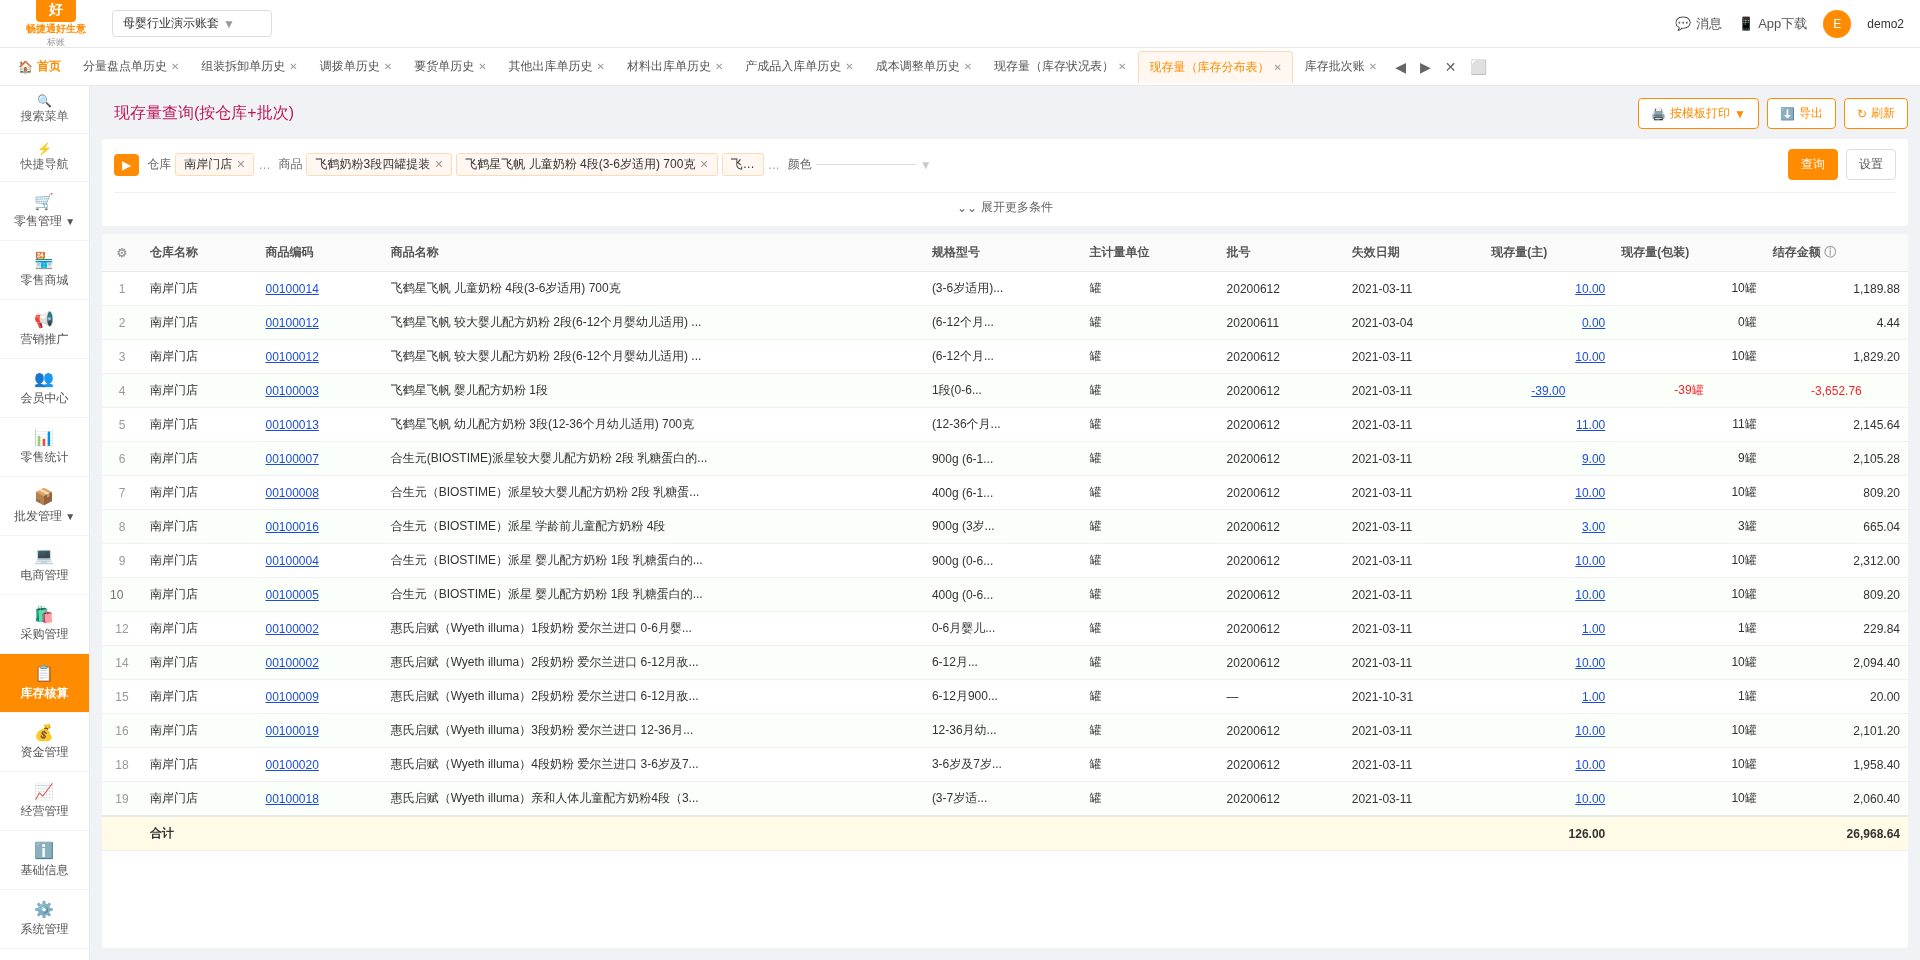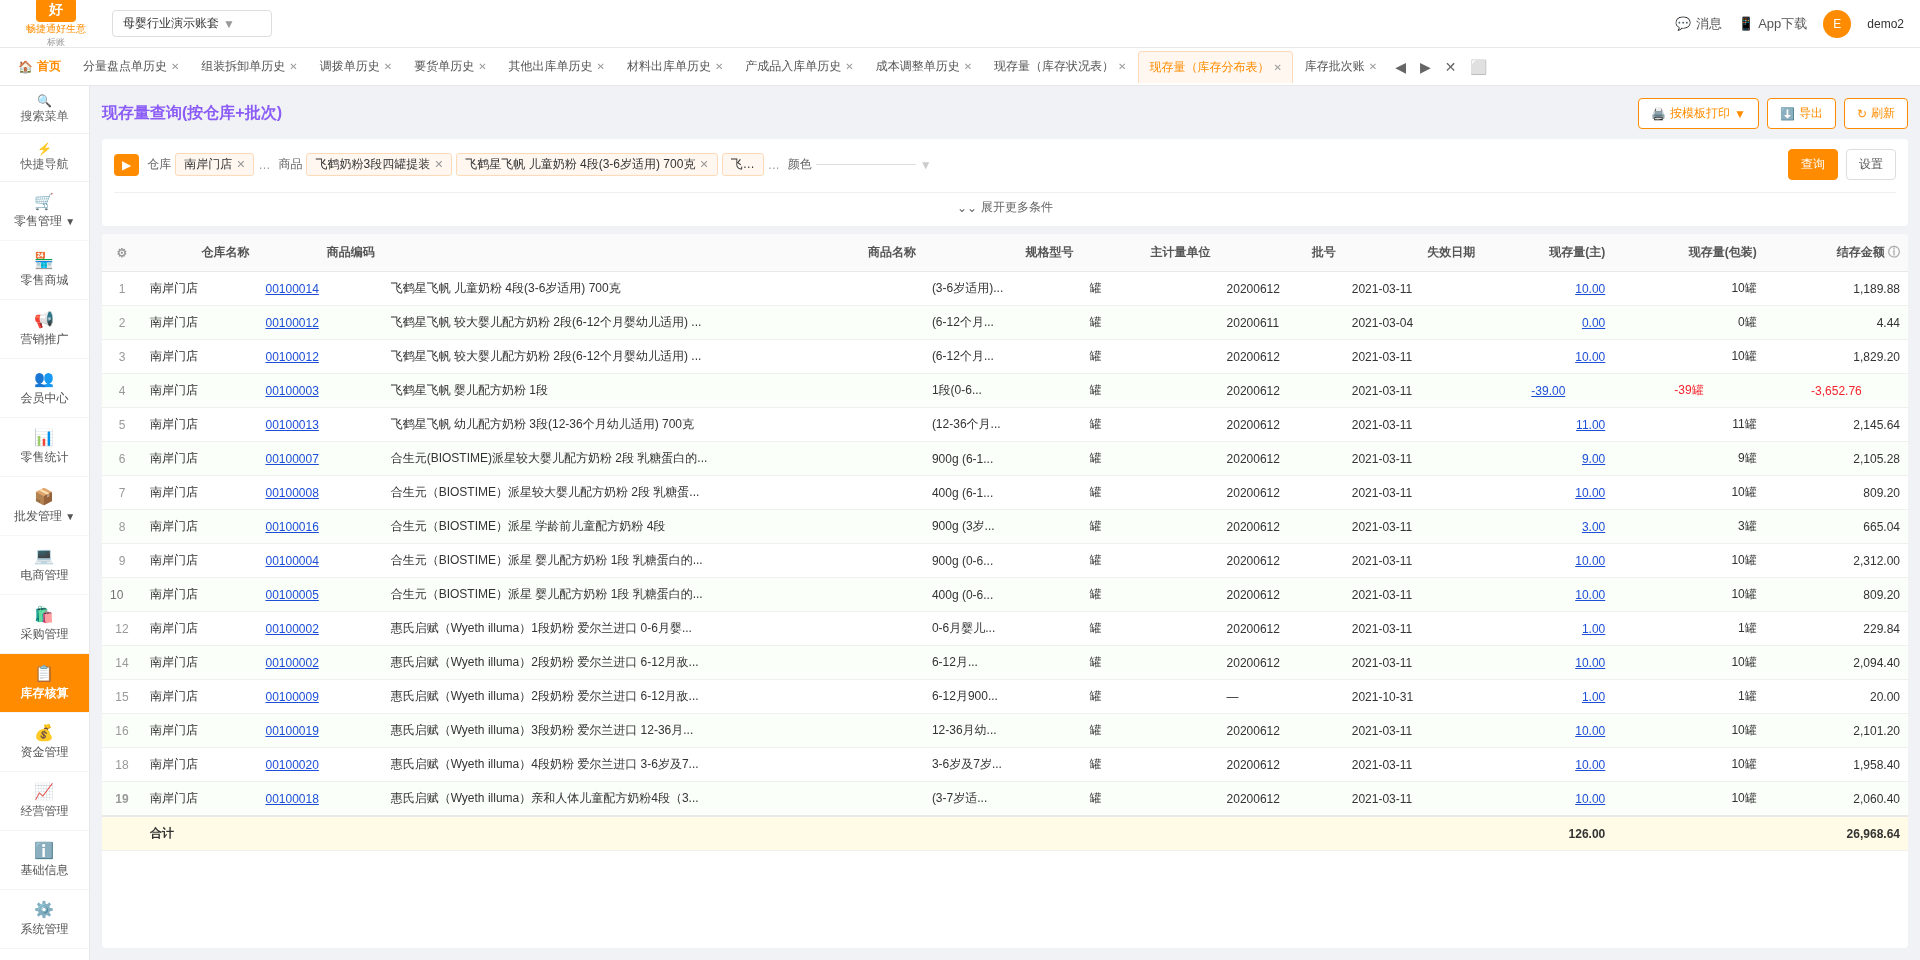--- a/index.html
+++ b/index.html
@@ -44,21 +44,21 @@
     }
     .sidebar-item.active { background: #ff8c00; color: #fff; font-weight: bold; }
     .sidebar-item .icon { font-size: 16px; display: block; margin-bottom: 2px; }
     .sidebar-item .arrow { font-size: 10px; }
 
     
     .content { flex: 1; overflow: hidden; display: flex; flex-direction: column; padding: 12px; background: #f0f2f5; }
 
     
     .page-header { display: flex; align-items: center; justify-content: space-between; margin-bottom: 10px; }
-    .page-title { font-size: 16px; font-weight: bold; color: #8b5cf6; }
+    .page-title { font-size: 16px; font-weight: normal; color: #be185d; margin-left: 12px; }
     .header-actions { display: flex; align-items: center; gap: 8px; }
     .btn { display: inline-flex; align-items: center; gap: 4px; padding: 6px 12px; border-radius: 4px; cursor: pointer; font-size: 12px; border: 1px solid #ddd; background: #fff; color: #555; }
     .btn.primary { background: #ff8c00; color: #fff; border-color: #ff8c00; }
     .btn.outline { border-color: #ff8c00; color: #ff8c00; background: #fff; }
 
     
     .filter-bar {
       background: #fff; border-radius: 4px; padding: 10px 12px; margin-bottom: 8px; display: flex; align-items: center; flex-wrap: wrap; gap: 8px;
     }
     .filter-expand-btn { background: #ff8c00; color: #fff; border: none; border-radius: 4px; padding: 4px 8px; cursor: pointer; font-size: 12px; }
@@ -68,42 +68,42 @@
       display: inline-flex; align-items: center; gap: 4px; background: #fff7f0; border: 1px solid #ffd9b8; border-radius: 3px; padding: 2px 8px; font-size: 12px; color: #333;
     }
     .filter-tag .close { cursor: pointer; color: #999; font-size: 11px; }
     .filter-more { color: #999; cursor: pointer; }
     .expand-more { display: flex; align-items: center; justify-content: center; width: 100%; border-top: 1px solid #f0f0f0; margin-top: 4px; padding-top: 6px; color: #666; cursor: pointer; font-size: 12px; gap: 4px; }
 
     
     .table-wrapper { flex: 1; overflow: auto; background: #fff; border-radius: 4px; }
     table { width: 100%; border-collapse: collapse; }
     thead th {
-      background: #fafafa; font-weight: bold; font-size: 12px; color: #555; padding: 10px 8px; border-bottom: 1px solid #e8e8e8; text-align: right; white-space: nowrap; position: sticky; top: 0; z-index: 1;
+      background: #fafafa; font-weight: bold; font-size: 12px; color: #555; padding: 10px 8px; border-bottom: 1px solid #e8e8e8; text-align: left; white-space: nowrap; position: sticky; top: 0; z-index: 1;
     }
     thead th:first-child { width: 40px; text-align: center; }
     tbody tr:nth-child(even) { background: #fafff9; }
     tbody td { padding: 8px; border-bottom: 1px solid #f0f0f0; font-size: 12px; color: #333; white-space: nowrap; }
     .num-cell { text-align: right; }
     .underline { text-decoration: underline; cursor: pointer; color: #1d4ed8; }
     .red { color: #f5222d; text-align: center; }
     .total-row { background: #fffbe6 !important; font-weight: bold; }
     .total-row td { border-top: 2px solid #e8e8e8; }
     .settings-icon { color: #999; cursor: pointer; }
     .info-icon { color: #aaa; cursor: pointer; }
   </style>
 </head>
 <body>
 
 <div class="top-bar">
   <div class="logo">
     <div class="logo-icon">
       <span style="color:#fff; font-size:14px; font-weight:bold;">好</span>
     </div>
-    <div style="font-size:10px; color:#ff8c00; font-weight:normal;">畅捷通好生意</div>
+    <div style="font-size:10px; color:#ff8c00; font-weight:bold;">畅捷通好生意</div>
     <div style="font-size:9px; color:#999;">标账</div>
   </div>
   <div class="dropdown-select">
     <span>母婴行业演示账套</span>
     <span style="color:#999;">▼</span>
   </div>
   <div class="top-right">
     <div class="top-right-item">
       <span>💬</span>
       <span>消息</span>
@@ -518,21 +518,21 @@
       <td style="max-width:300px; overflow:hidden; text-overflow:ellipsis;margin-left:40px;">惠氏启赋（Wyeth illuma）4段奶粉 爱尔兰进口 3-6岁及7...</td>
       <td>3-6岁及7岁...</td>
       <td>罐</td>
       <td>20200612</td>
       <td>2021-03-11</td>
       <td class="num-cell "><span class="underline">10.00</span></td>
       <td class="num-cell ">10罐</td>
       <td class="num-cell ">1,958.40</td>
     </tr>
             <tr>
-      <td style="text-align:center; color:#999;font-weight:bold;">19</td>
+      <td style="text-align:center; color:#999;">19</td>
       <td>南岸门店</td>
       <td><span class="underline">00100018</span></td>
       <td style="max-width:300px; overflow:hidden; text-overflow:ellipsis;">惠氏启赋（Wyeth illuma）亲和人体儿童配方奶粉4段（3...</td>
       <td>(3-7岁适...</td>
       <td>罐</td>
       <td>20200612</td>
       <td>2021-03-11</td>
       <td class="num-cell "><span class="underline">10.00</span></td>
       <td class="num-cell ">10罐</td>
       <td class="num-cell ">2,060.40</td>

